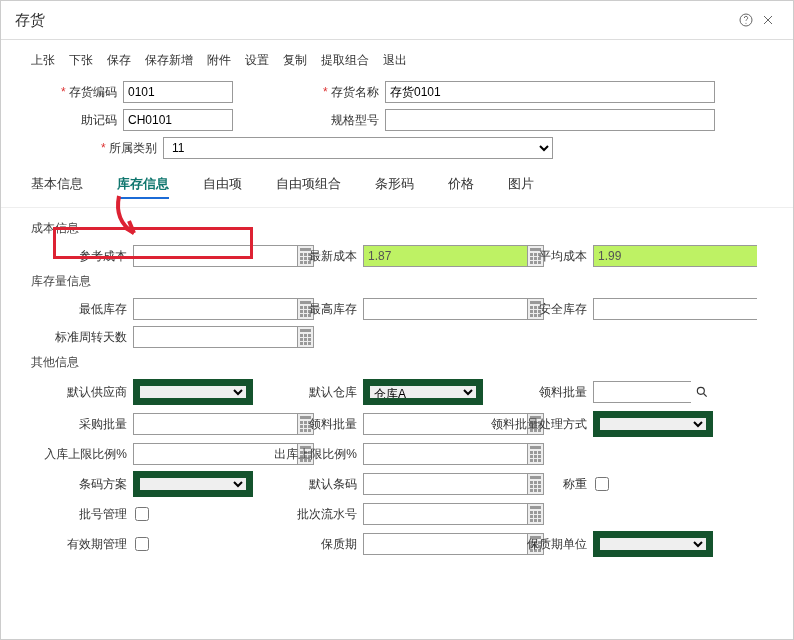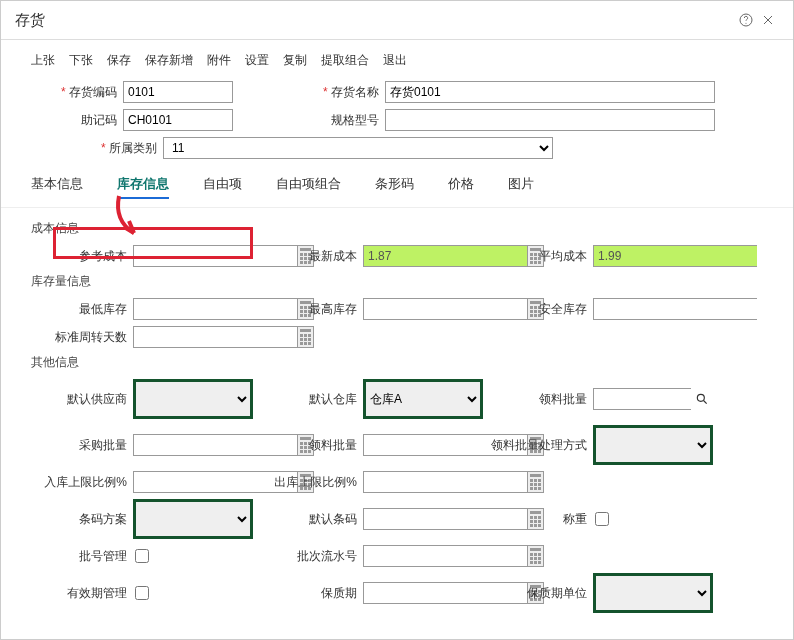--- a/index.html
+++ b/index.html
@@ -30,21 +30,21 @@
 .cell .lbl{width:96px;text-align:right;padding-right:6px;white-space:nowrap}
 .numgrp{display:flex;width:120px}
 .numgrp input{flex:1;height:22px;box-sizing:border-box;border:1px solid #999;border-right:none;padding:0 4px;font-size:12px;background:#fff}
 .numgrp.disabled input{background:#bef264}
 .calcbtn{width:22px;height:22px;box-sizing:border-box;border:1px solid #999;background:#eee;display:flex;flex-direction:column;cursor:pointer}
 .calcbtn::before{content:"";display:block;height:4px;background:#999;margin:2px 2px 1px 2px}
 .calcbtn .dots{flex:1;display:grid;grid-template-columns:repeat(3,1fr);grid-template-rows:repeat(3,1fr);gap:1px;margin:1px 2px 2px 2px}
 .calcbtn .dots span{background:#999;width:3px;height:3px}
 .searchbtn{width:22px;height:22px;box-sizing:border-box;border:none;display:flex;align-items:center;justify-content:center;cursor:pointer}
 .searchbtn svg{width:14px;height:14px;stroke:#333;fill:none;stroke-width:2}
-select.small{width:120px;height:40px;border:3px solid #14532d;box-sizing:border-box;font-size:12px}
+select.small{width:120px;height:26px;border:7px solid #14532d;box-sizing:border-box;font-size:12px}
 input.small{width:98px;height:22px;border:1px solid #999;border-right:none;box-sizing:border-box;font-size:12px;padding:0 4px}
 .chk{width:14px;height:14px;margin-left:2px}
 .arrow{position:absolute;left:108px;top:190px;pointer-events:none}
 .arrow svg{width:60px;height:50px}
 .highlight{position:absolute;left:52px;top:226px;width:200px;height:32px;border:3px solid #d23;box-sizing:border-box;pointer-events:none}
 .body{position:relative}
 .window{position:relative}
 </style>
 </head>
 <body>

